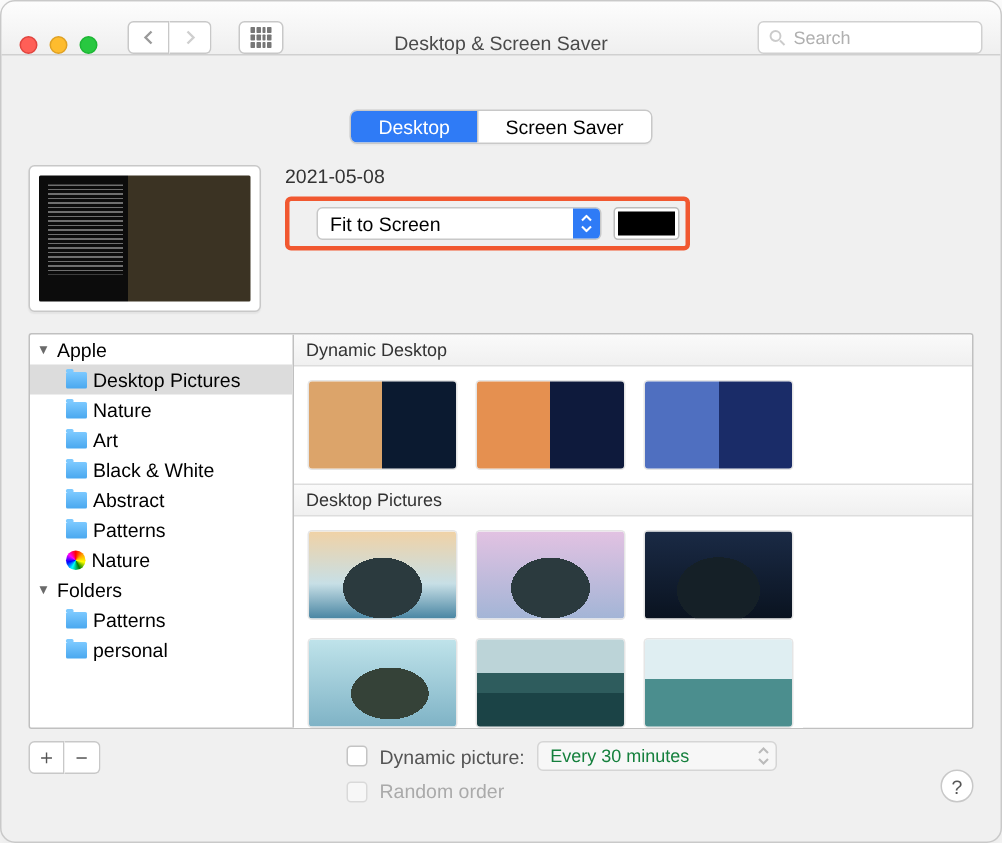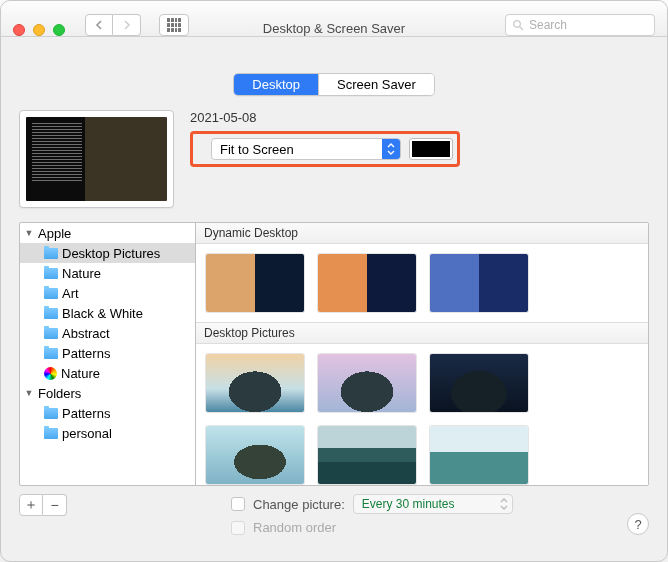--- a/index.html
+++ b/index.html
@@ -249,21 +249,21 @@
     </div>
 
     <div class="bottom">
       <div class="addremove">
         <div class="sq">＋</div>
         <div class="sq">−</div>
       </div>
       <div class="opts">
         <div class="opt-row">
           <div class="checkbox"></div>
-          <span style="color:#555">Change picture:</span>
+          <span style="color:#555">Dynamic picture:</span>
           <div class="interval">
             <span>Every 30 minutes</span>
             <svg class="chev-ud" viewBox="0 0 8 12">
                 <path d="M1 4l3-3 3 3M1 8l3 3 3-3" fill="none" stroke="#bbb" stroke-width="1.4"></path>
               </svg>
           </div>
         </div>
         <div class="opt-row">
           <div class="checkbox" style="opacity:.5"></div>
           <span>Random order</span>

